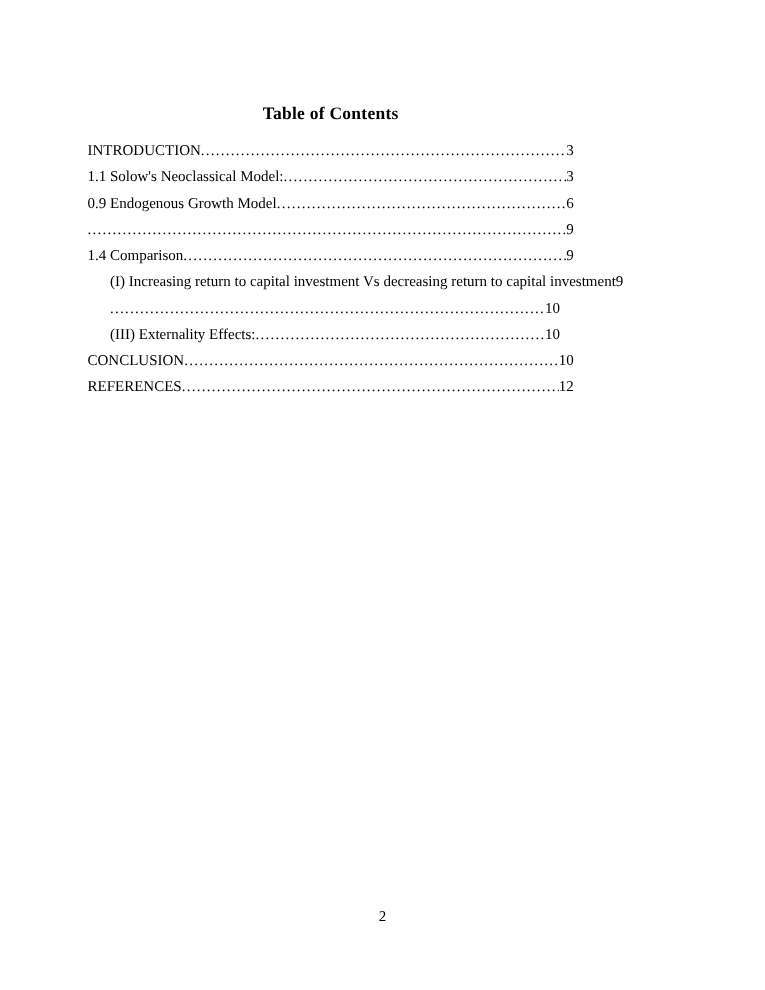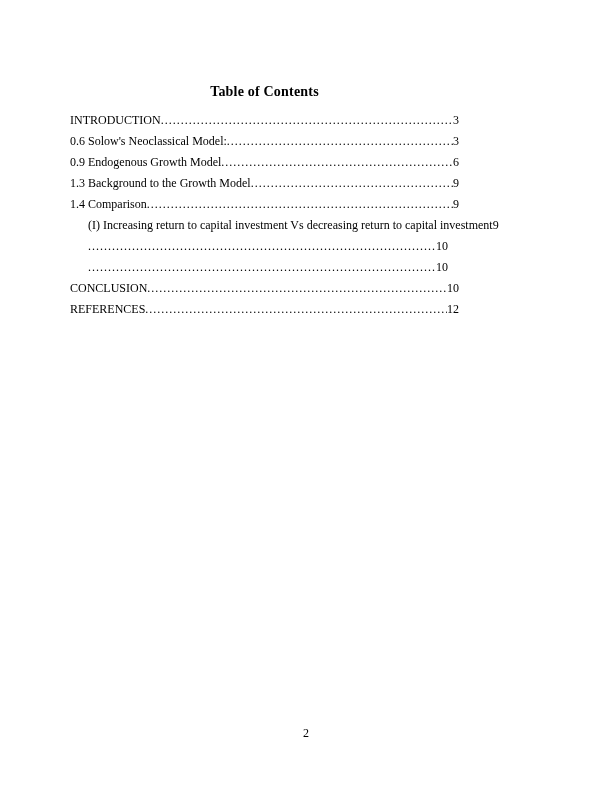--- a/index.html
+++ b/index.html
@@ -72,49 +72,49 @@
 <div class="page">
   <h1 class="toc-title">Table of Contents</h1>
 
   <nav class="toc">
       <div class="toc-row">
         <span class="toc-label">INTRODUCTION</span>
         <span class="toc-dots">............................................................................................................................................................................................................................................................................................................</span>
         <span class="toc-page">3</span>
       </div>
       <div class="toc-row">
-        <span class="toc-label">0.6 Solow's Neoclassical Model:</span>
+        <span class="toc-label">1.1 Solow's Neoclassical Model:</span>
         <span class="toc-dots">............................................................................................................................................................................................................................................................................................................</span>
         <span class="toc-page">3</span>
       </div>
       <div class="toc-row">
         <span class="toc-label">0.9 Endogenous Growth Model</span>
         <span class="toc-dots">............................................................................................................................................................................................................................................................................................................</span>
         <span class="toc-page">6</span>
       </div>
       <div class="toc-row">
-        <span class="toc-label">1.3 Background to the Growth Model</span>
         <span class="toc-dots">............................................................................................................................................................................................................................................................................................................</span>
         <span class="toc-page">9</span>
       </div>
       <div class="toc-row">
         <span class="toc-label">1.4 Comparison</span>
         <span class="toc-dots">............................................................................................................................................................................................................................................................................................................</span>
         <span class="toc-page">9</span>
       </div>
       <div class="toc-row level-2">
         <span class="toc-label">(I) Increasing return to capital investment Vs decreasing return to capital investment</span>
         <span class="toc-dots">............................................................................................................................................................................................................................................................................................................</span>
         <span class="toc-page">9</span>
       </div>
       <div class="toc-row level-2">
         <span class="toc-dots">............................................................................................................................................................................................................................................................................................................</span>
         <span class="toc-page">10</span>
       </div>
       <div class="toc-row level-2">
+        <span class="toc-label">(III) Externality Effects:</span>
         <span class="toc-dots">............................................................................................................................................................................................................................................................................................................</span>
         <span class="toc-page">10</span>
       </div>
       <div class="toc-row">
         <span class="toc-label">CONCLUSION</span>
         <span class="toc-dots">............................................................................................................................................................................................................................................................................................................</span>
         <span class="toc-page">10</span>
       </div>
       <div class="toc-row">
         <span class="toc-label">REFERENCES</span>

